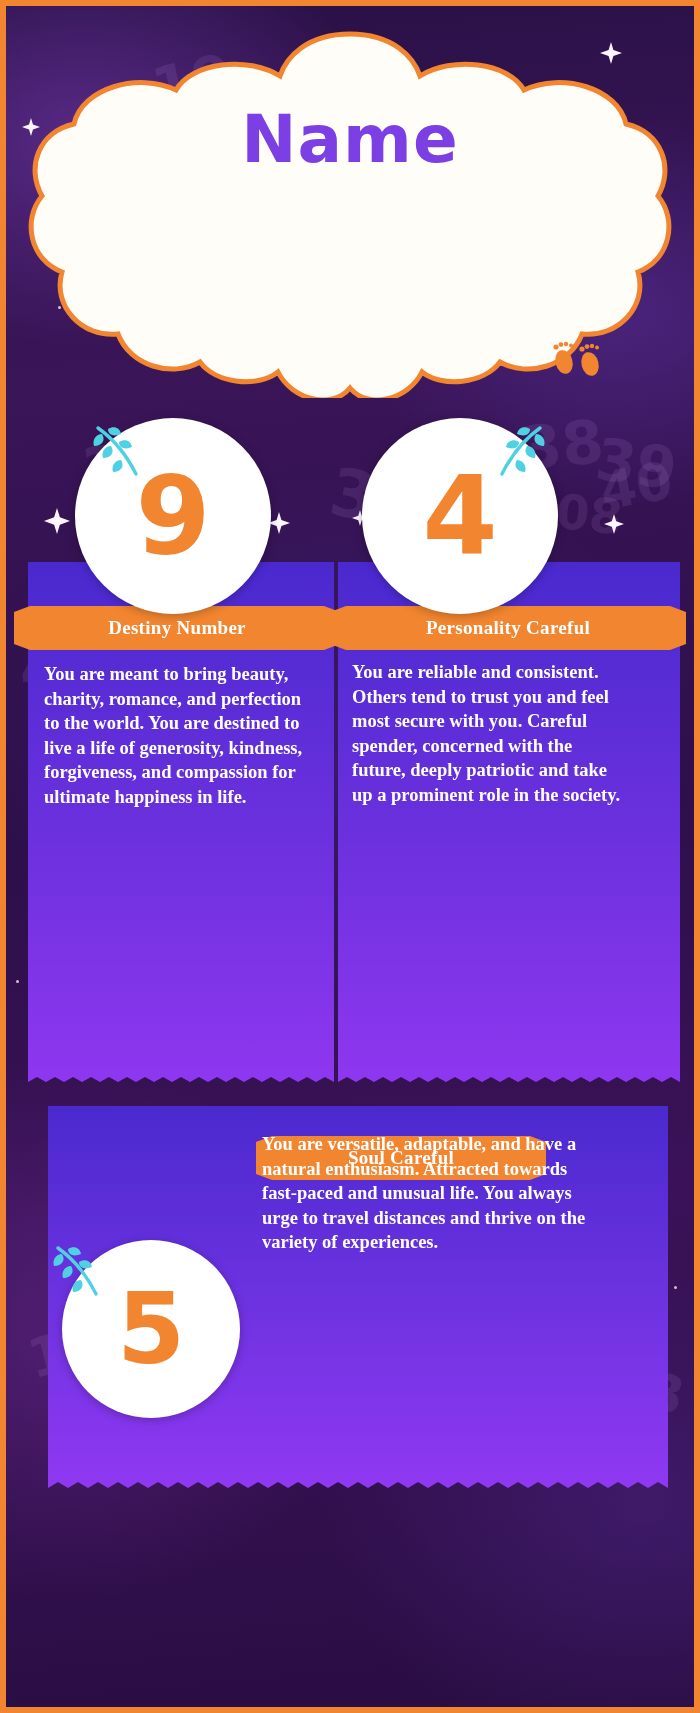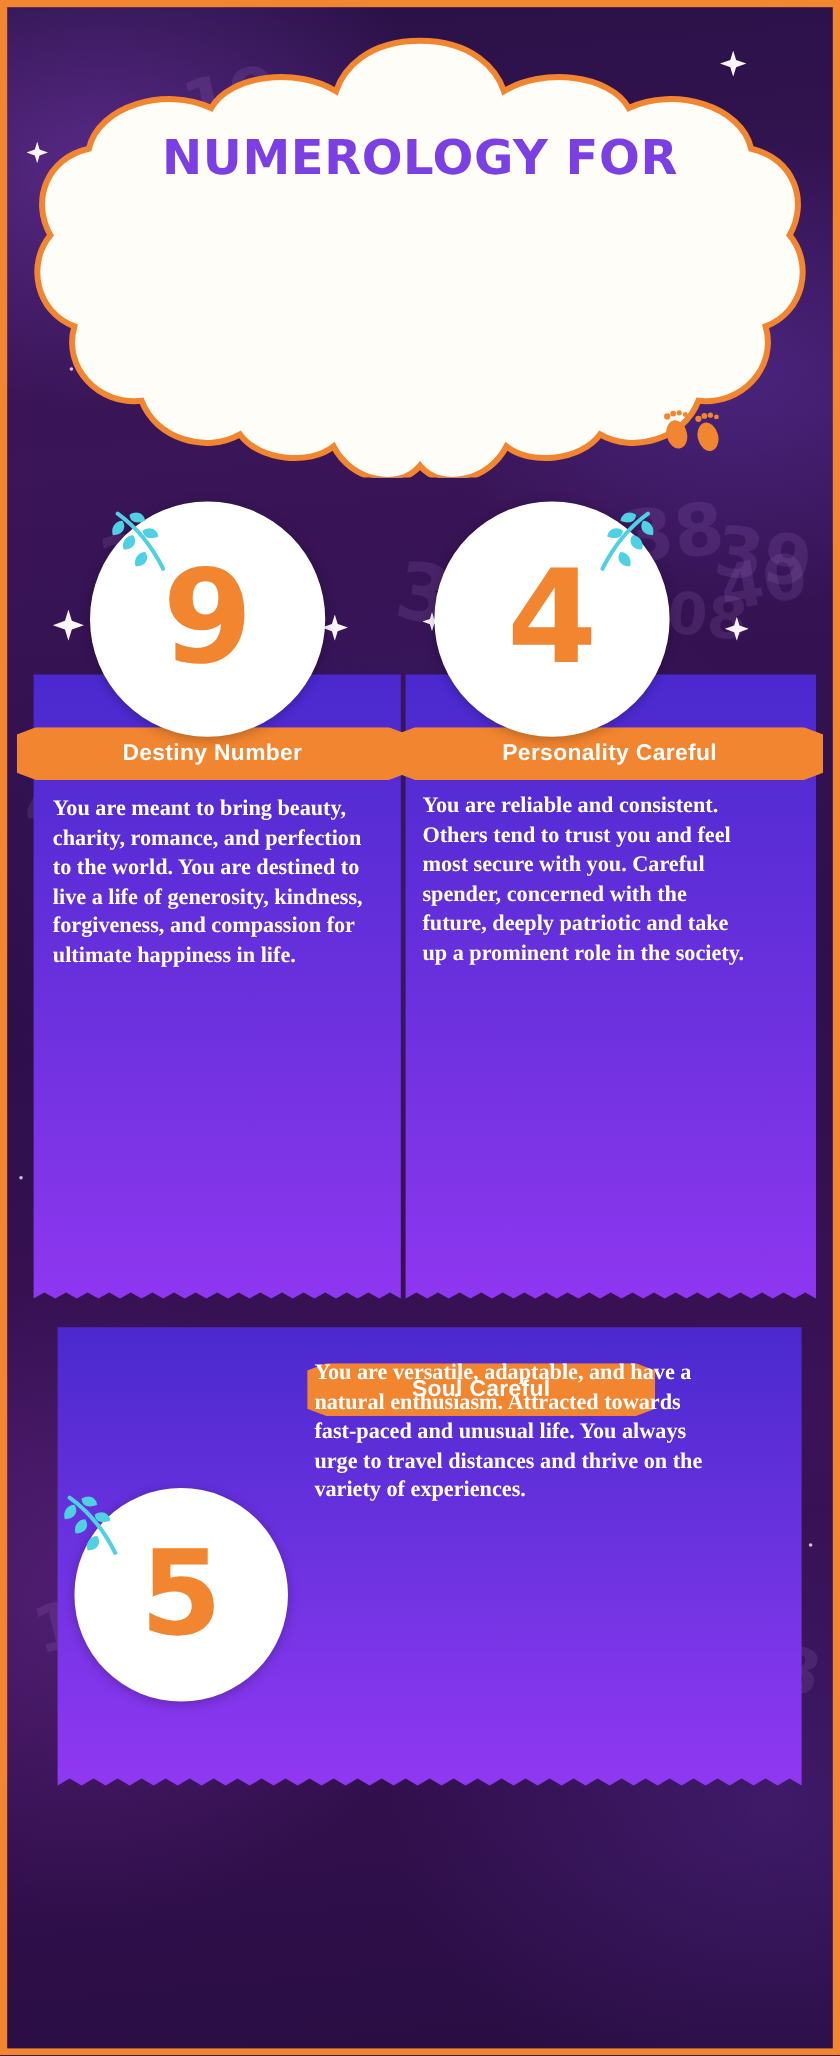--- a/index.html
+++ b/index.html
@@ -134,21 +134,21 @@
     -webkit-background-clip: text;
     background-clip: text;
   }
   .leaf {
     position: absolute;
     width: 64px;
     height: 64px;
     pointer-events: none;
   }
   .ribbon-label {
-    font-family: Liberation Sans, sans-serif;
+    font-family: Liberation Serif, serif;
     font-weight: bold;
     font-size: 19px;
     color: #ffffff;
     letter-spacing: 0.3px;
     white-space: nowrap;
   }
 
   .panel-text {
     position: absolute;
     font-family: Liberation Serif, serif;
@@ -251,21 +251,21 @@
                  C 150 350, 108 338, 96 306
                  C 60 310, 30 278, 40 244
                  C 8 232, 0 192, 20 168
                  C 4 140, 16 104, 52 96
                  C 60 60, 116 44, 154 62
                  C 170 34, 226 28, 258 48
                  C 264 30, 284 6, 328 6 Z" fill="#fffdf7" stroke="#f2852f" stroke-width="5"></path>
       </svg>
     </div>
     <div class="header-text">
-      <div class="title-sub">NUMEROLOGY FOR</div>
+      <div class="title-name">Name</div>
     </div>
     <div class="feet">
       <svg viewBox="0 0 56 40" xmlns="http://www.w3.org/2000/svg">
         <g fill="#f2852f">
           <ellipse cx="14" cy="22" rx="8.5" ry="12" transform="rotate(-14 14 22)"></ellipse>
           <circle cx="6" cy="7" r="2.6"></circle>
             <circle cx="11" cy="4.6" r="2.4"></circle>
           <circle cx="16" cy="4" r="2.2"></circle>
             <circle cx="21" cy="5.4" r="2"></circle>
           <ellipse cx="40" cy="24" rx="8.5" ry="12" transform="rotate(-14 40 24)"></ellipse>

